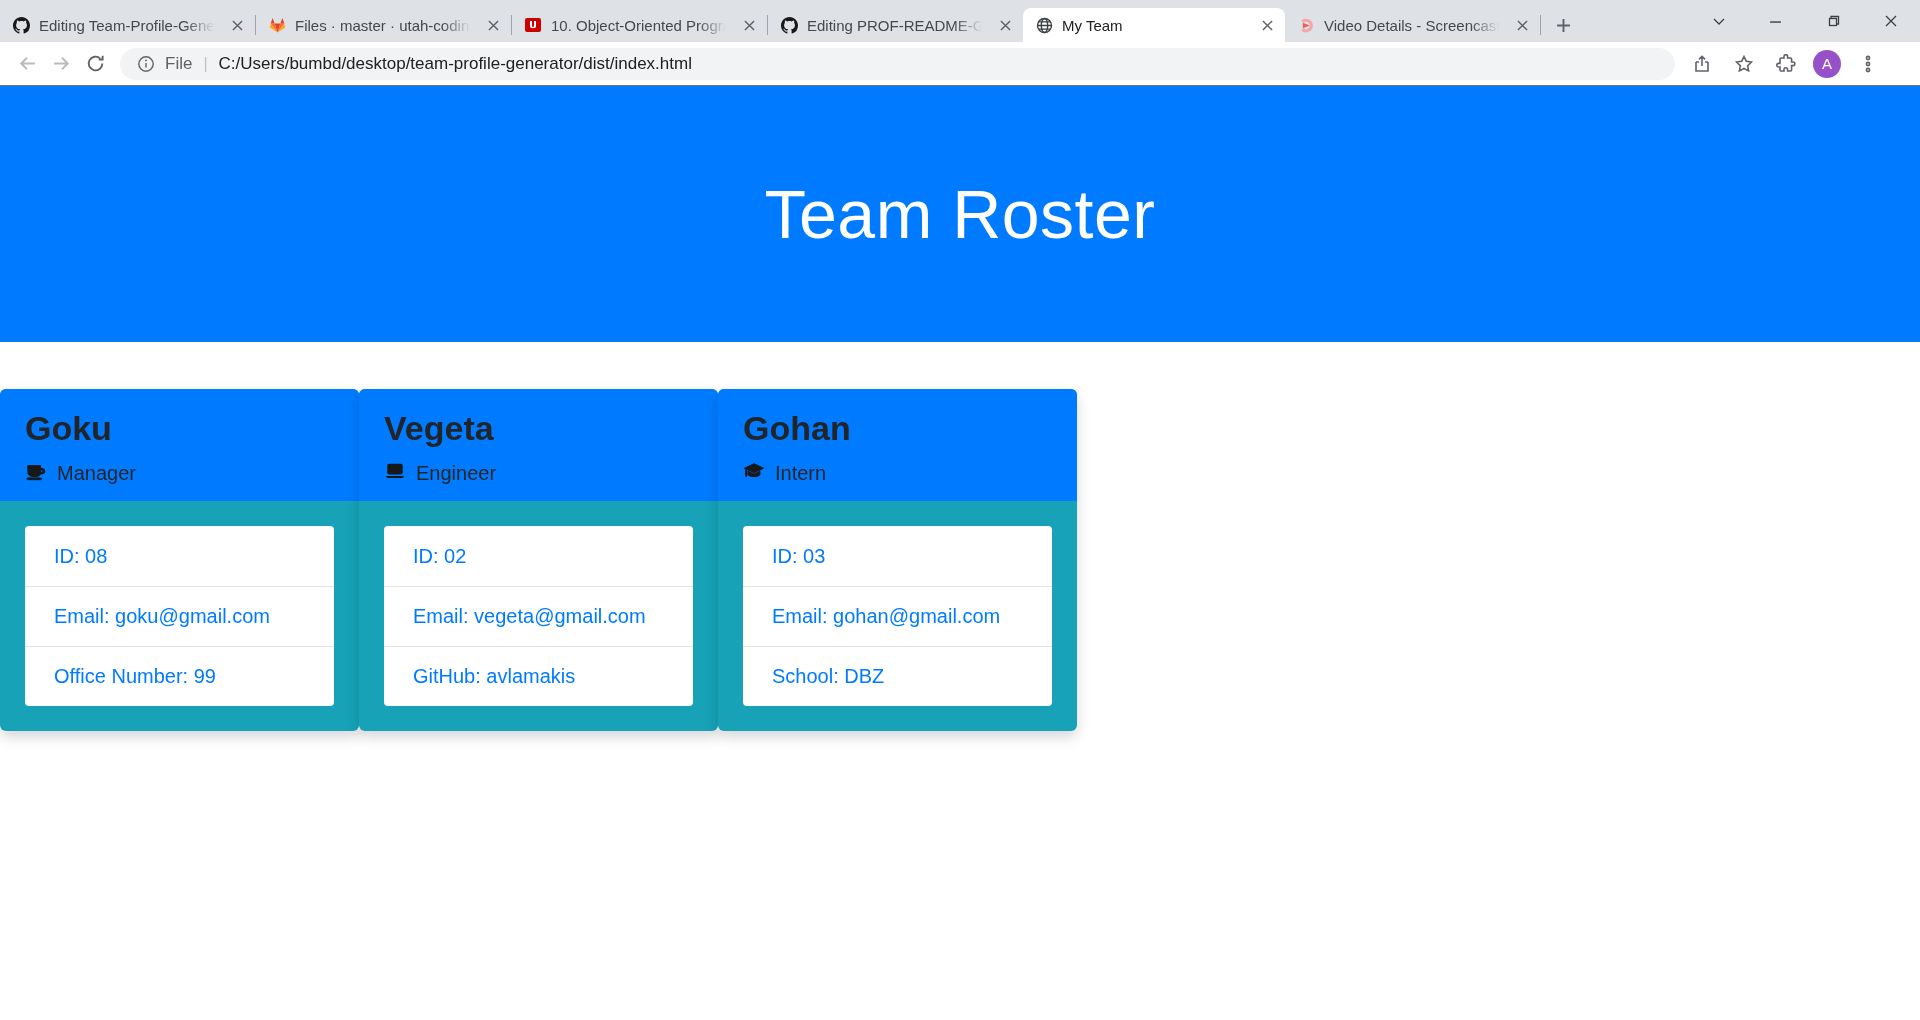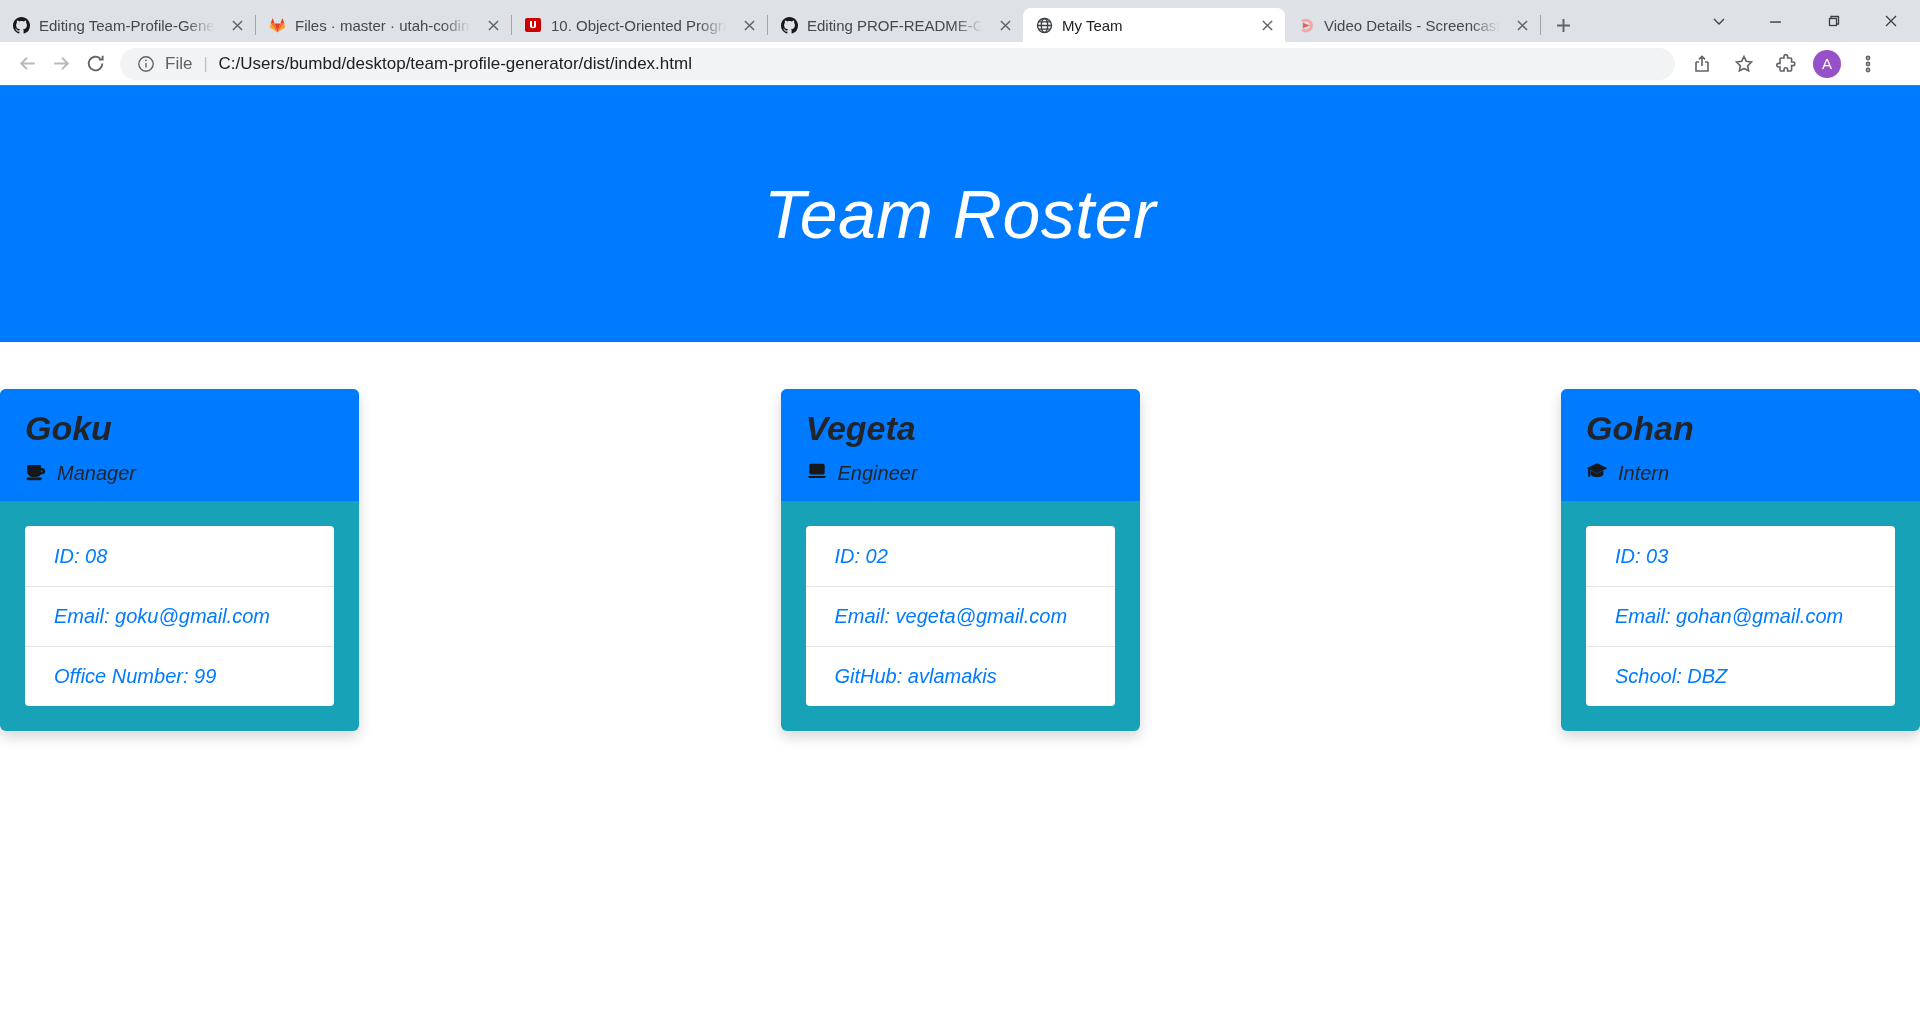--- a/index.html
+++ b/index.html
@@ -37,25 +37,25 @@
   .scheme { font-size:17px; color:#5f6368; }
   .omni-div { color:#bdc1c6; font-size:16px; padding:0 2px; }
   .url { font-size:17px; color:#202124; white-space:nowrap; }
   .tool-icons { display:flex; align-items:center; gap:12px; margin-left:12px; }
   .tool-btn { width:30px; height:30px; display:flex; align-items:center; justify-content:center; }
   .tool-btn svg { width:20px; height:20px; stroke:#5f6368; fill:none; stroke-width:1.6; }
   .avatar { width:28px; height:28px; border-radius:50%; background:#9650c8; color:#fff;
             font-size:15px; display:flex; align-items:center; justify-content:center; }
 
   
-  .viewport { height:933px; background:#fff;font-style:italic; }
+  .viewport { height:933px; background:#fff; }
   .hero { height:256px; background:var(--primary,#007bff); display:flex; align-items:center; justify-content:center; }
   .hero h1 { color:#fff; font-size:68px; font-weight:300; letter-spacing:.5px; }
 
-  .cards-row { margin-top:47px; display:flex; justify-content:space-between; gap:10px; }
+  .cards-row { margin-top:47px; display:flex; justify-content:flex-start; }
   .card { width:359px; border-radius:6px; overflow:hidden; background:var(--info,#17a2b8);
           box-shadow:0 6px 14px rgba(0,0,0,.16); }
   .card-header { background:var(--primary,#007bff); height:112px; padding:20px 25px; }
   .card-name { font-size:34px; font-weight:600; color:#212529; margin-bottom:12px; }
   .card-role { display:flex; align-items:center; gap:10px; font-size:20px; color:#212529; }
   .role-icon svg { width:22px; height:22px; fill:#17181a; stroke:#17181a; }
   .card-body { padding:25px; }
   .list-group { background:#fff; border-radius:4px; list-style:none; }
   .list-group li { height:60px; display:flex; align-items:center; padding-left:29px;
                    font-size:20px; color:var(--link_text,#007bff); }

